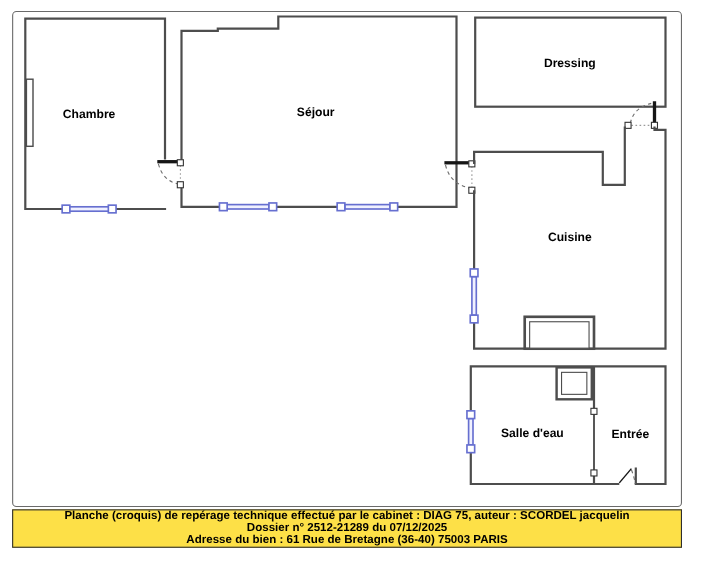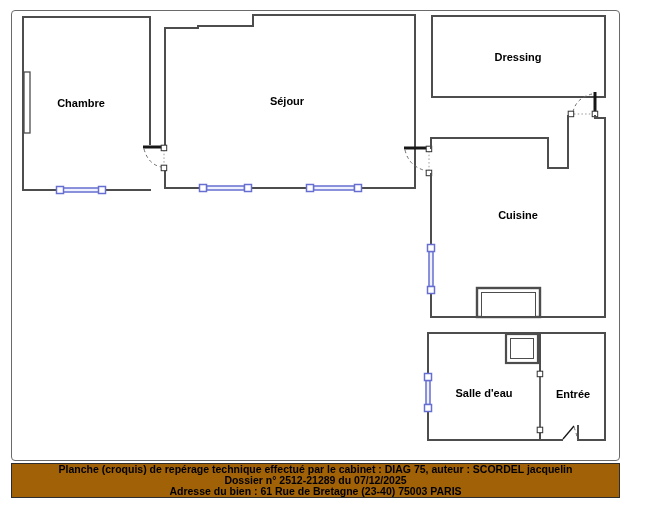--- a/index.html
+++ b/index.html
@@ -12,21 +12,21 @@
   .wall{fill:none;stroke:#4d4d4d;stroke-width:2;}
   .leaf{stroke:#161616;stroke-width:3;fill:none;}
   .leaf-thin{stroke:#161616;stroke-width:1.3;fill:none;}
   .jamb{fill:#ffffff;stroke:#333333;stroke-width:1;}
   .swing{fill:none;stroke:#6b6b6b;stroke-width:1;stroke-dasharray:3.2,3;}
   .closed{fill:none;stroke:#9a9a9a;stroke-width:1;stroke-dasharray:1.5,2.2;}
   .win-band{fill:#f0f1ff;stroke:#666fd0;stroke-width:1.5;}
   .win-box{fill:#ffffff;stroke:#666fd0;stroke-width:1.5;}
   .fixture{fill:#ffffff;stroke:#4d4d4d;}
   .footer-box{position:absolute;left:11px;top:463px;width:607px;height:33px;
-              border:1.5px solid #2e2e2e;background:#a16207;
+              border:1.5px solid #2e2e2e;background:#fde047;
               display:flex;flex-direction:column;justify-content:flex-start;}
   .footer-box div{font:bold 10.5px "Liberation Sans", sans-serif;color:#000;
                   text-align:center;line-height:11px;white-space:nowrap;}
 </style>
 </head>
 <body>
 
 <div class="stage">
 
   <div class="plan-border"></div>
@@ -133,16 +133,16 @@
         <path class="swing" d="M 574,427 Q 577,435 577.5,440"></path>
       </g>
       <text class="room-label" x="484" y="397">Salle d'eau</text>
       <text class="room-label" x="573" y="398">Entrée</text>
     </g>
   </svg>
 
   <div class="footer-box">
     <div>Planche (croquis) de repérage technique effectué par le cabinet : DIAG 75, auteur : SCORDEL jacquelin</div>
     <div>Dossier n° 2512-21289 du 07/12/2025</div>
-    <div>Adresse du bien : 61 Rue de Bretagne  (23-40) 75003 PARIS</div>
+    <div>Adresse du bien : 61 Rue de Bretagne  (36-40) 75003 PARIS</div>
   </div>
 
 </div>
 
 </body></html>

